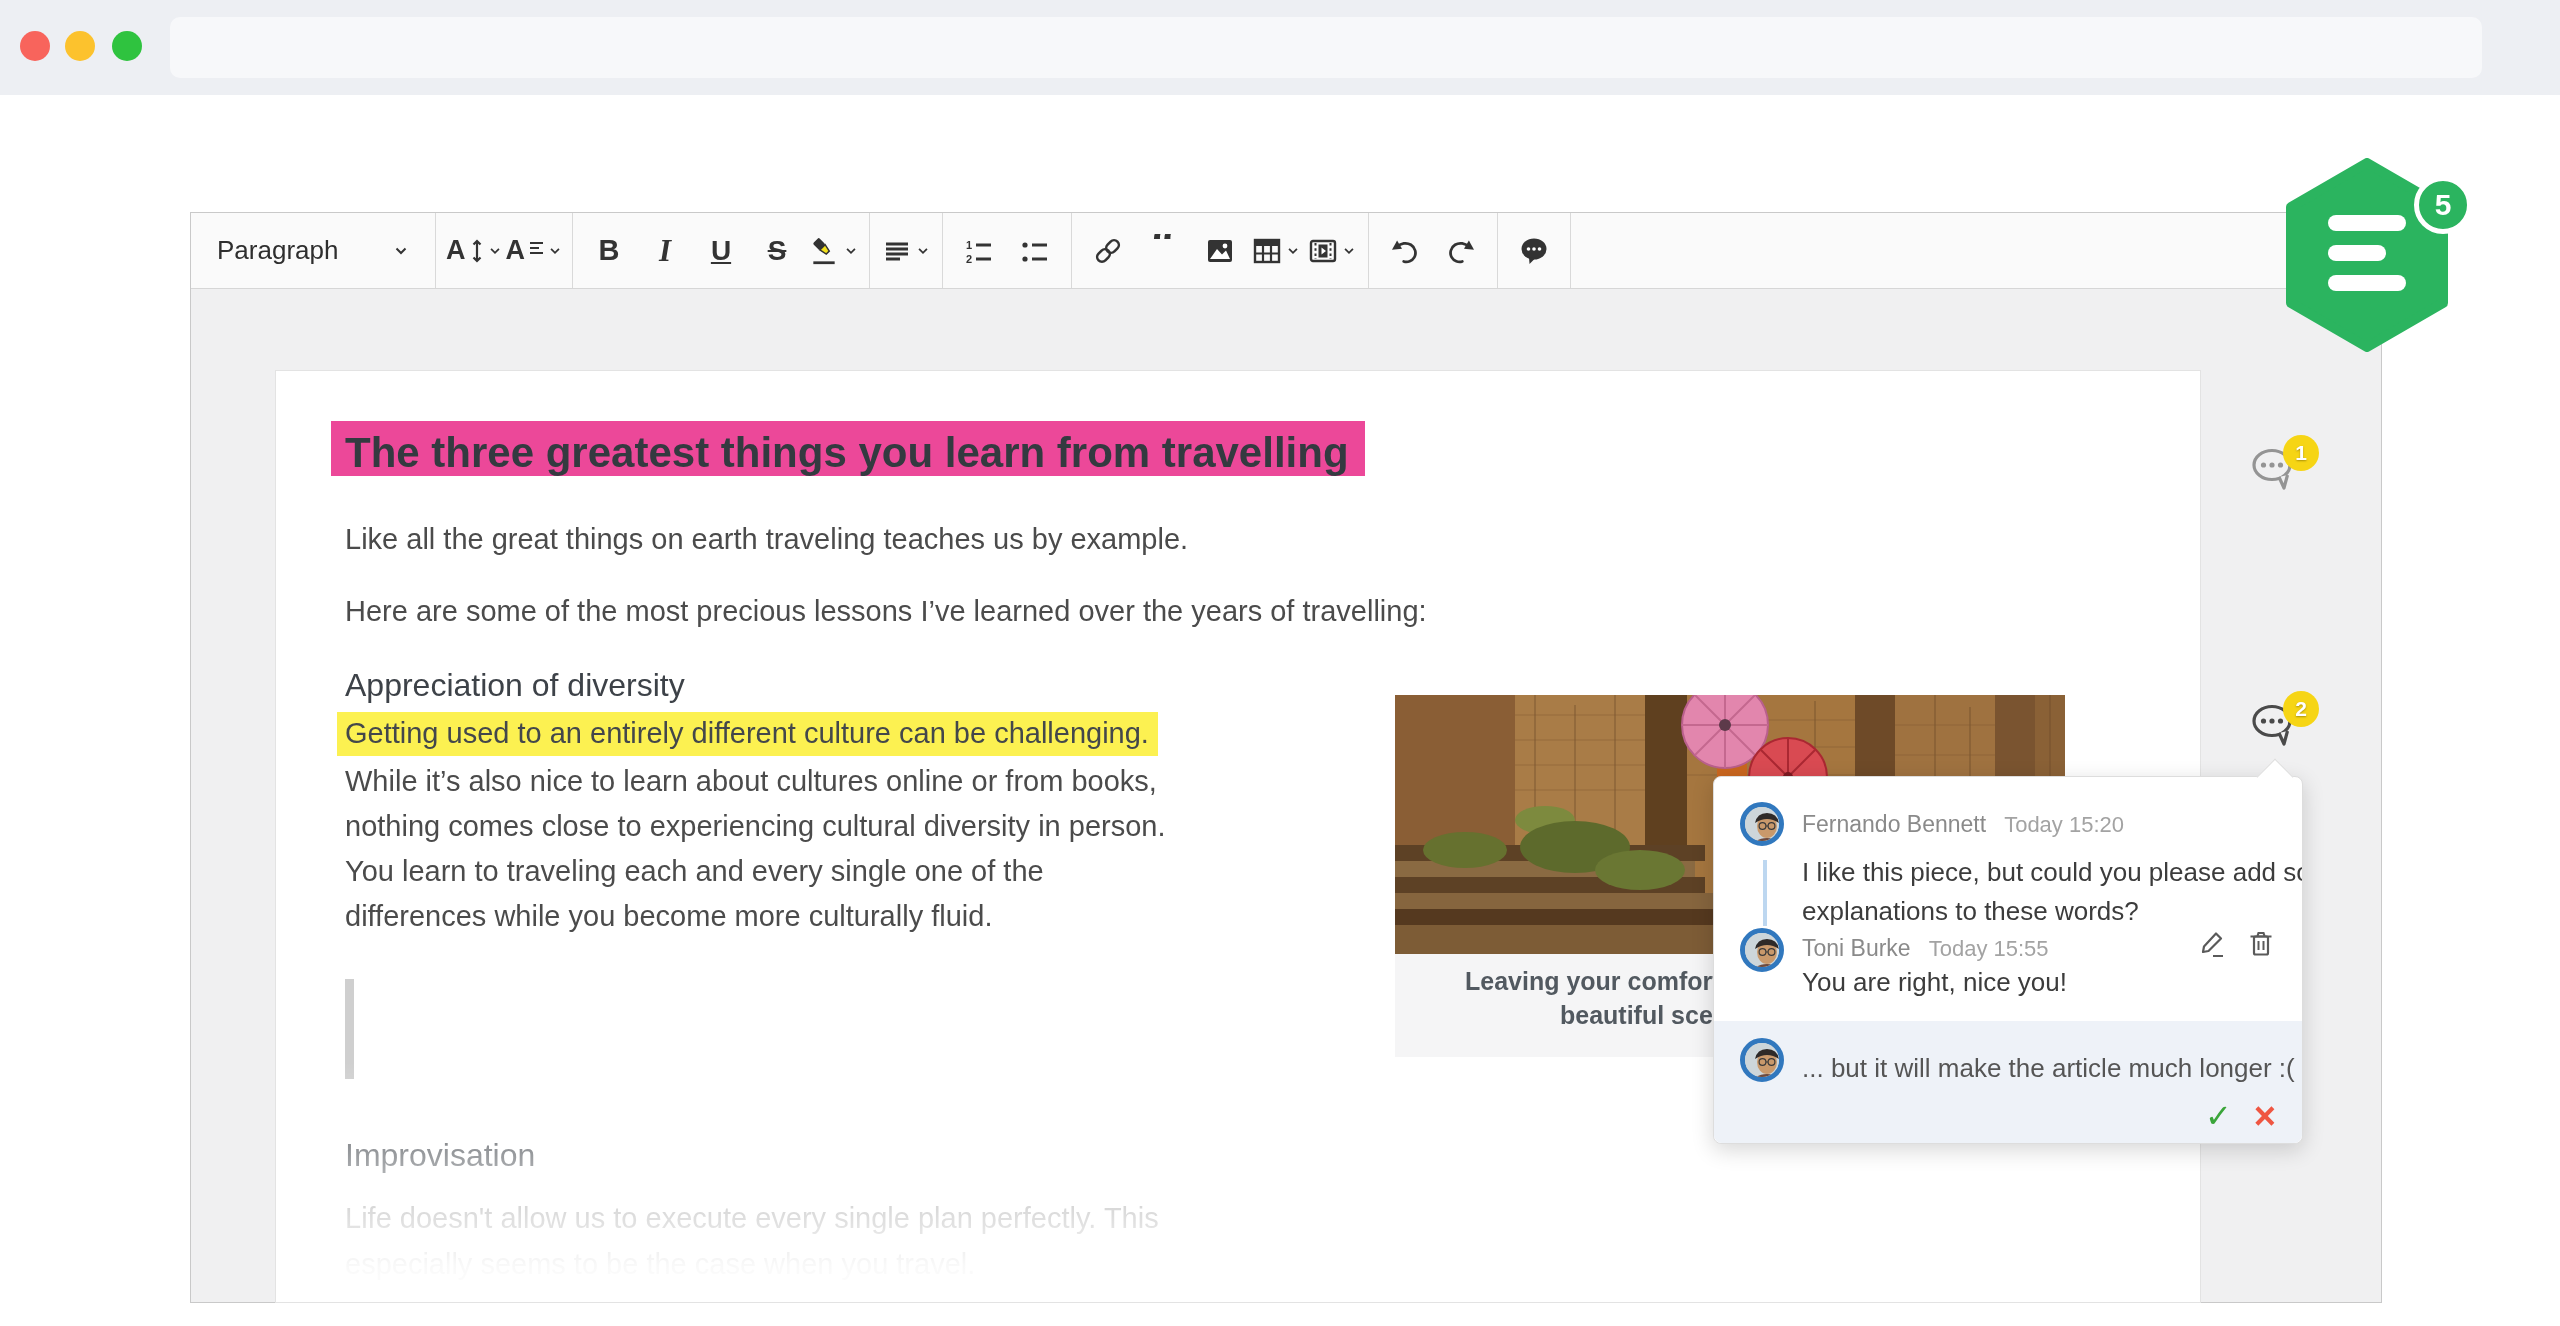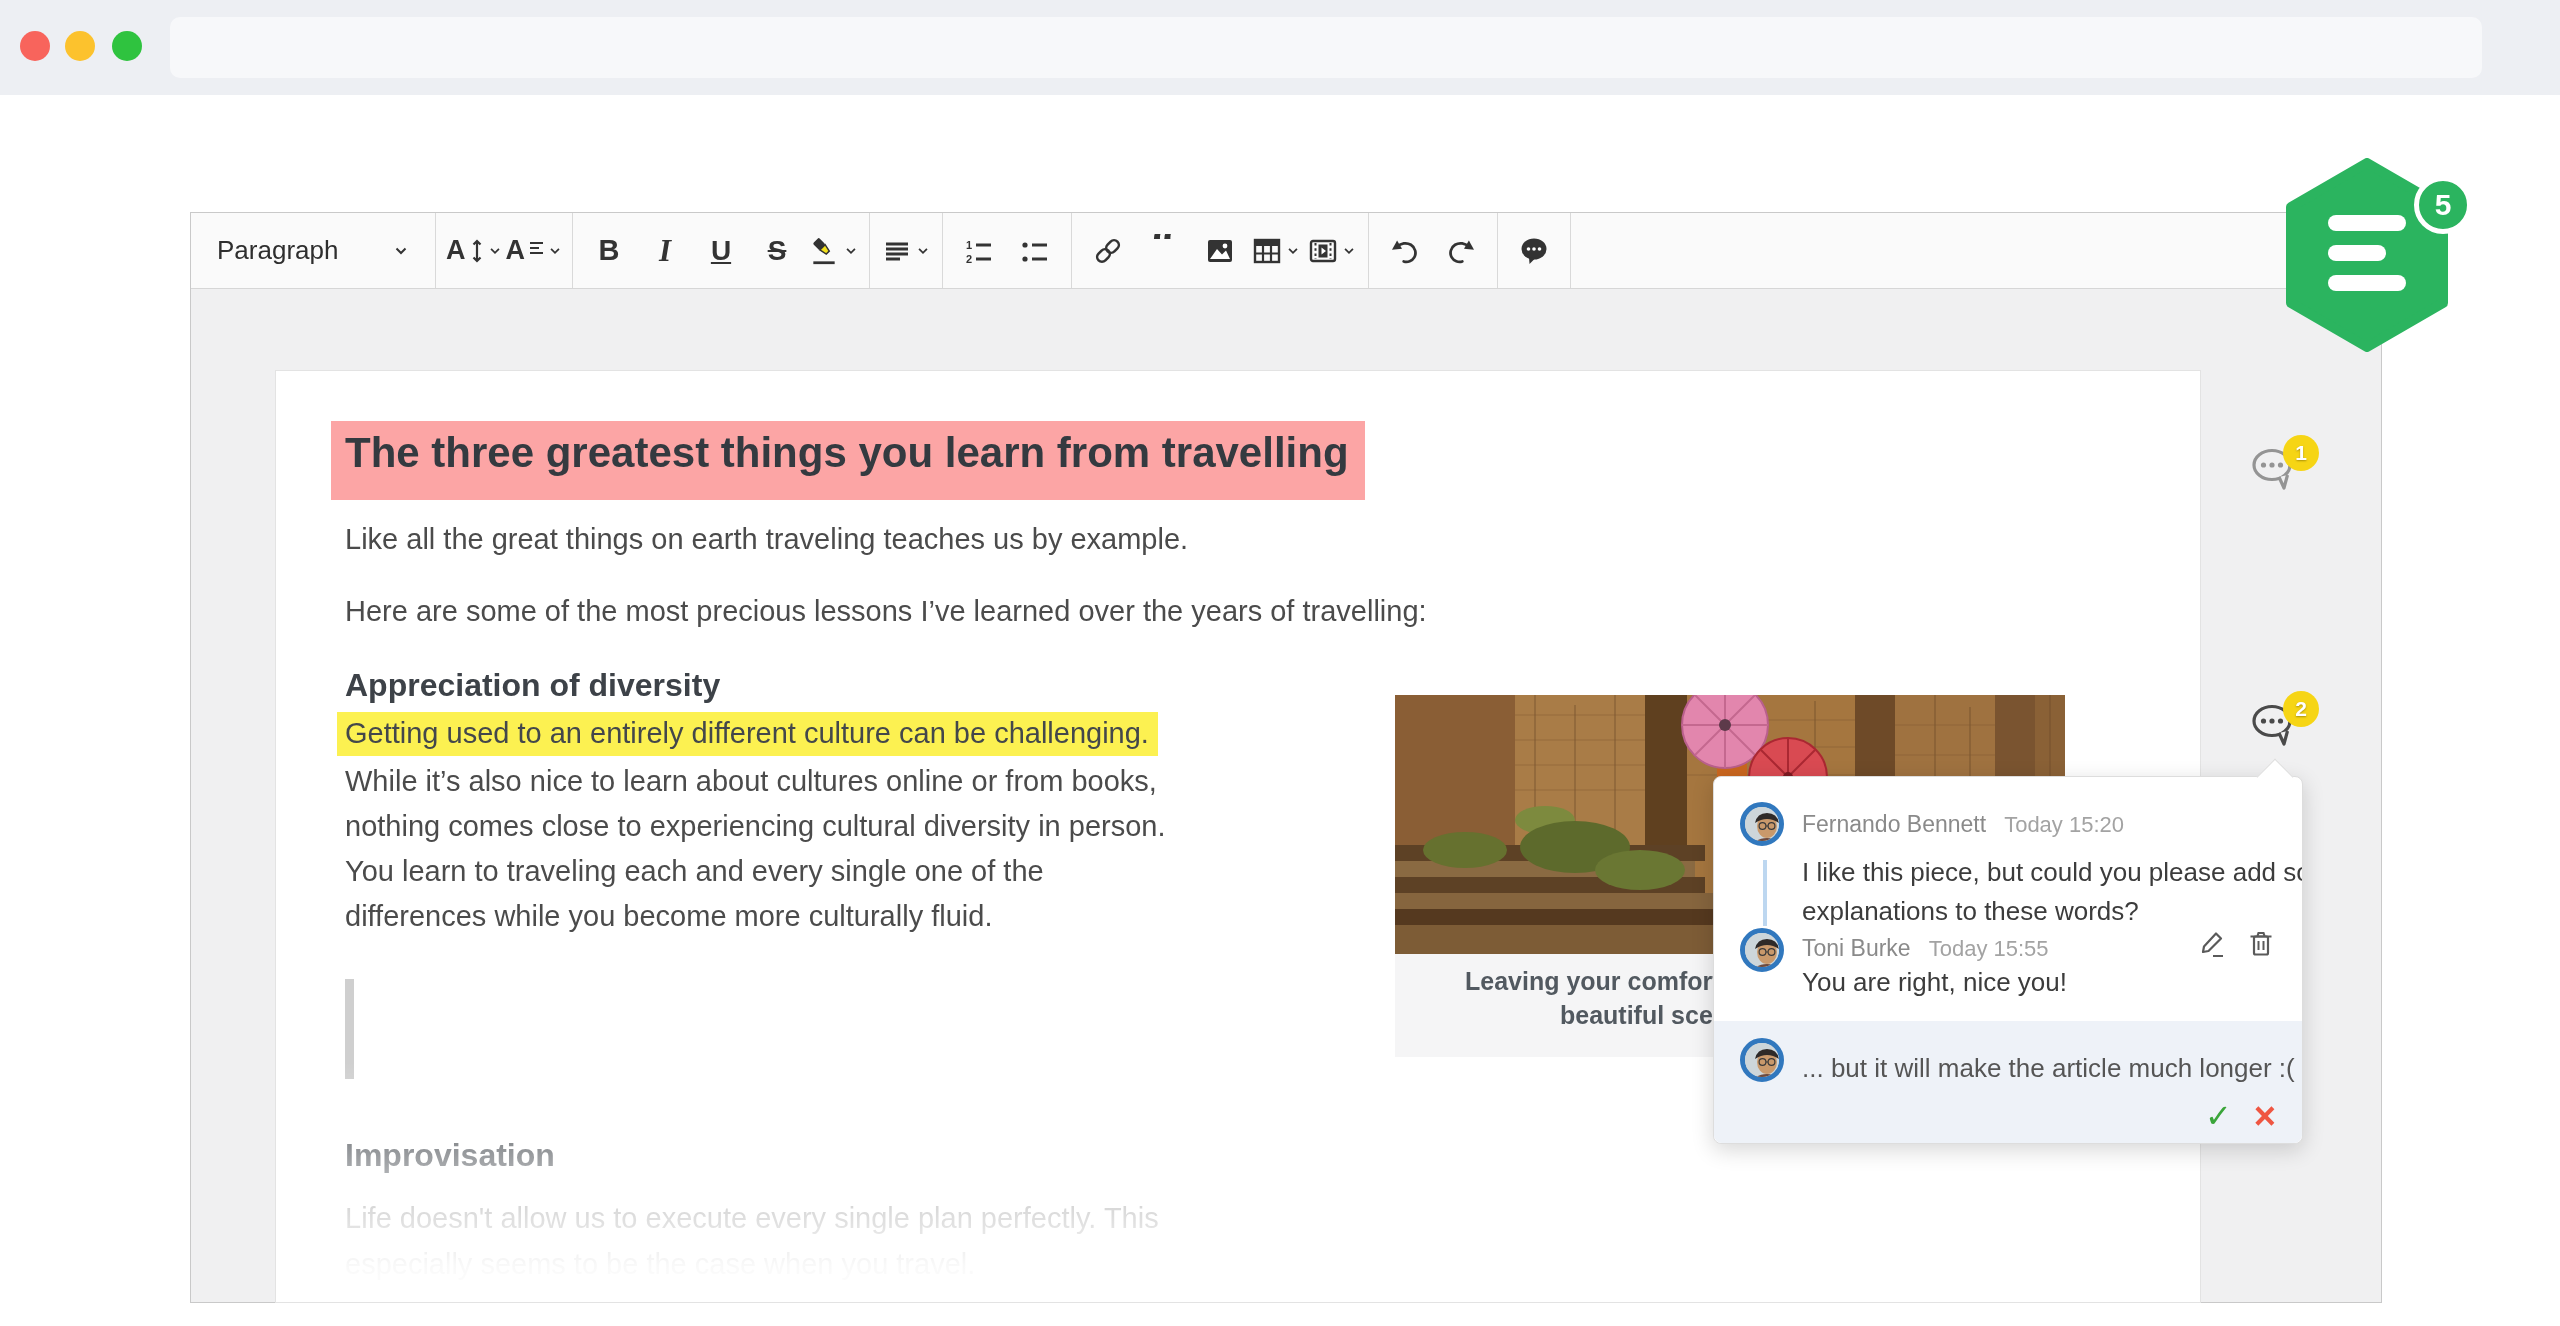--- a/index.html
+++ b/index.html
@@ -30,23 +30,23 @@
   .glyph-i { font-family:"Liberation Serif","DejaVu Serif",serif; font-style:italic; font-size:31px; font-weight:600; }
   .glyph-u { font-size:28px; font-weight:600; text-decoration:underline; }
   .glyph-s { font-size:28px; font-weight:600; text-decoration:line-through; }
   .glyph-q { font-family:"DejaVu Serif",serif; font-size:46px; font-weight:700; line-height:20px; height:34px; overflow:hidden; }
   .glyph-A { font-size:27px; font-weight:600; }
   
   .editor-content { position:absolute; left:0; top:76px; right:0; bottom:0; }
   .page { position:absolute; left:84px; top:81px; width:1926px; height:933px;
           background:#fff; border:1px solid #e3e3e3; overflow:hidden; }
   .doc-title { position:absolute; left:55px; top:58px; font-size:42px; font-weight:700; color:#343a40; }
-  .doc-title span { background:#fca5a5; padding:8px 16px 24px 14px; }
+  .doc-title span { background:#ec4899; padding:8px 16px 0 14px; }
   .p-line { position:absolute; left:69px; font-size:29px; color:#4b4b4b; white-space:nowrap; }
-  .h2 { position:absolute; left:69px; font-size:32px; font-weight:700; color:#3d4248; }
+  .h2 { position:absolute; left:69px; font-size:32px; font-weight:400; color:#3d4248; }
   .hl-line { position:absolute; left:61px; font-size:29px; color:#43474b; white-space:nowrap; }
   .hl-line span { background:#fcf151; padding:5px 9px 7px 8px; }
   .body-lines { position:absolute; left:69px; top:388px; font-size:29px; color:#4b4b4b; line-height:45px; white-space:nowrap; }
   .quote-bar { position:absolute; left:69px; top:608px; width:9px; height:100px; background:#cfcfcf; }
   .quote-lines { position:absolute; left:107px; top:608px; font-size:30px; font-style:italic;
                  color:#4b4b4b; line-height:45px; white-space:nowrap; }
   .last-lines { position:absolute; left:69px; top:824px; font-size:29px; color:#4b4b4b; line-height:46px; white-space:nowrap; }
   .page-fade { position:absolute; left:0; right:0; bottom:0; height:240px; z-index:5;
     background:linear-gradient(to bottom, rgba(255,255,255,0) 0%, rgba(255,255,255,.35) 30%,
       rgba(255,255,255,.78) 60%, rgba(255,255,255,.97) 85%, #fff 100%); }

